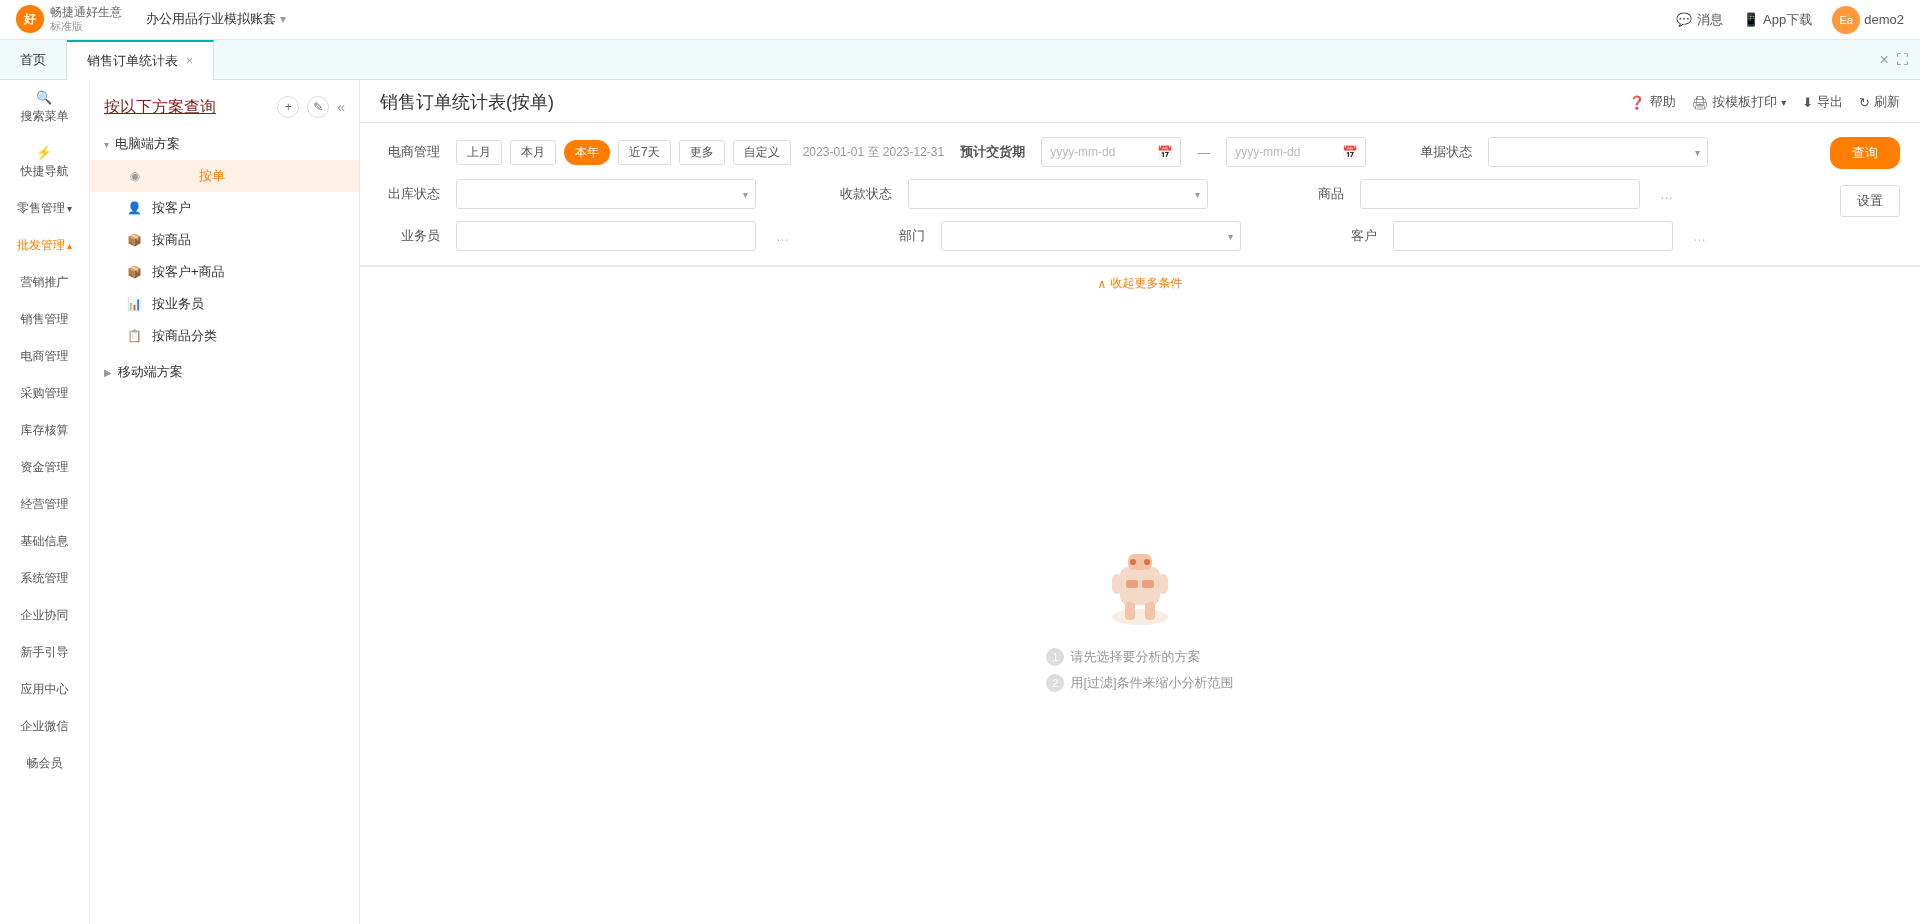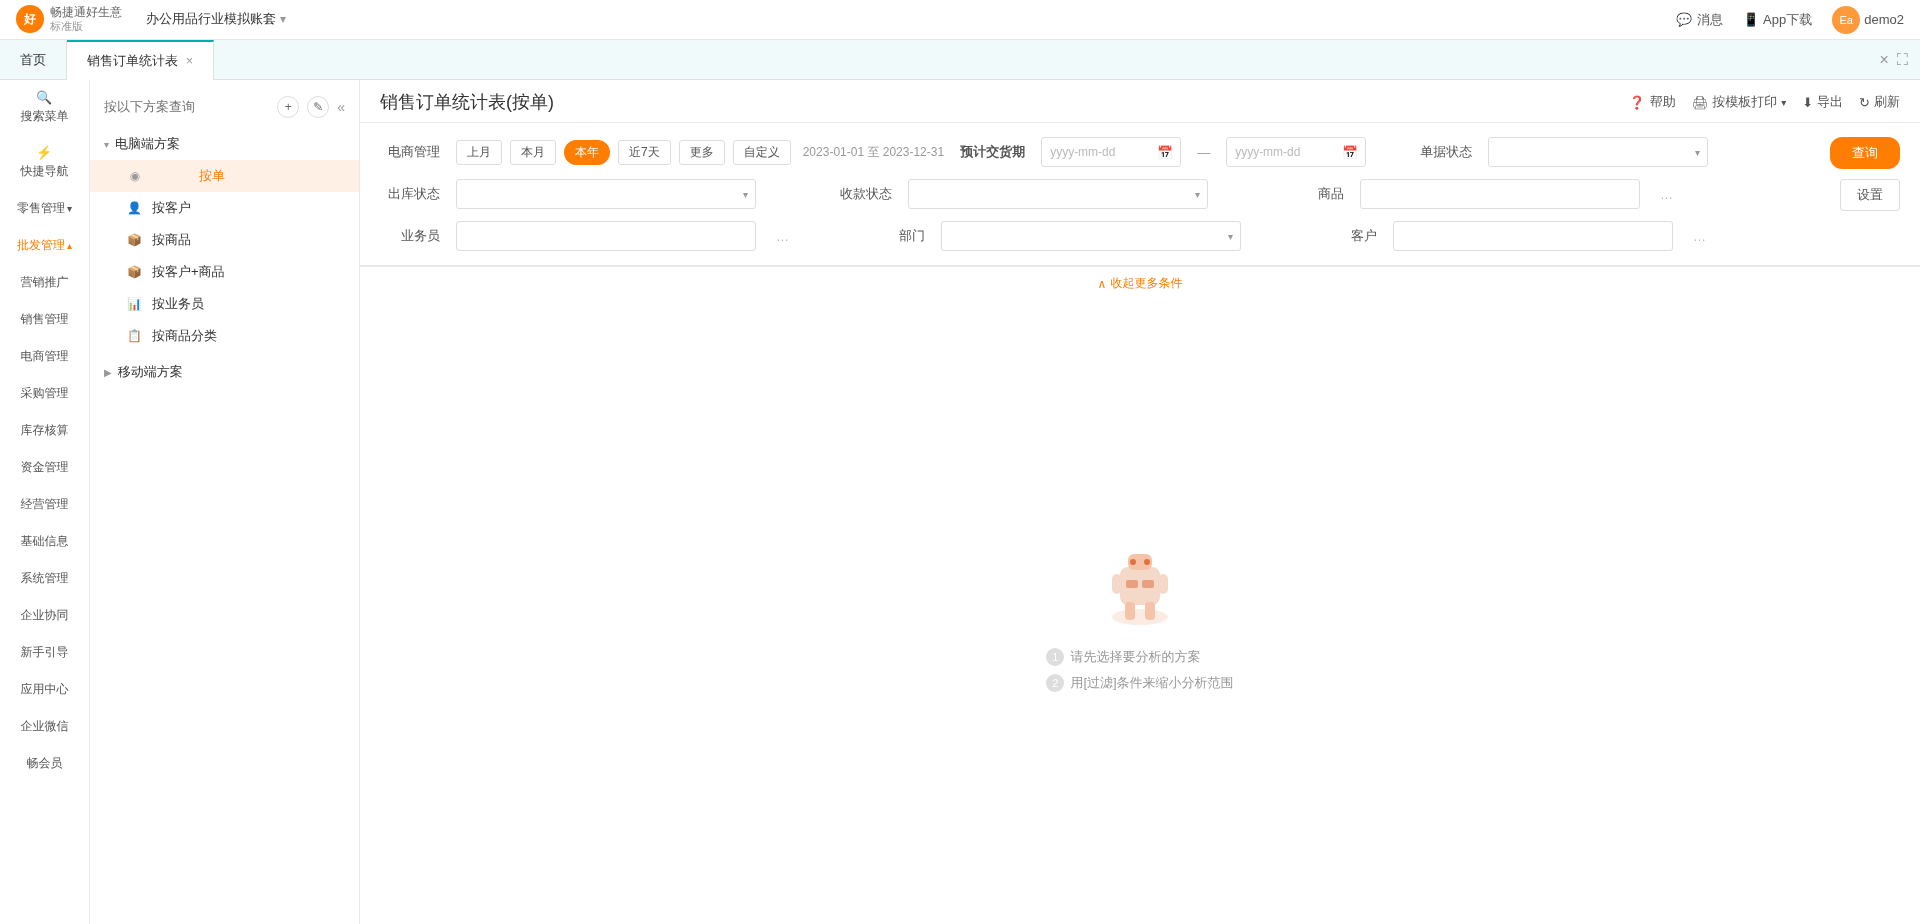--- a/index.html
+++ b/index.html
@@ -32,21 +32,21 @@
 
     
     .sidebar { width: 90px; background: #fff; border-right: 1px solid #e8e8e8; display: flex; flex-direction: column; flex-shrink: 0; }
 
     
     .content { flex: 1; display: flex; overflow: hidden; }
 
     
     .left-panel { width: 270px; background: #fff; border-right: 1px solid #e8e8e8; flex-shrink: 0; padding: 10px 0; }
     .left-panel-header { display: flex; align-items: center; justify-content: space-between; padding: 6px 14px; }
-    .left-panel-title { font-size: 13px; color: #737373; font-weight: 500; }
+    .left-panel-title { font-size: 16px; color: #7f1d1d; font-weight: 500; text-decoration: underline; }
     .left-panel-actions { display: flex; align-items: center; gap: 8px; }
     .action-icon { width: 22px; height: 22px; border-radius: 50%; border: 1px solid #ddd; display: flex; align-items: center; justify-content: center; cursor: pointer; color: #666; font-size: 12px; }
     .collapse-btn { color: #999; cursor: pointer; font-size: 14px; }
 
     .tree-section { margin-top: 4px; }
     .tree-parent { display: flex; align-items: center; gap: 6px; padding: 7px 14px; cursor: pointer; }
     .tree-arrow { color: #999; font-size: 10px; }
     .tree-label { font-size: 13px; color: #333; text-align: center; }
     .tree-item { display: flex; align-items: center; gap: 8px; padding: 7px 14px 7px 36px; cursor: pointer; }
     .tree-item.active { background: #fff0e6; color: #ff7d00; }
@@ -77,21 +77,21 @@
     .filter-select-wrap { position: relative; display: inline-flex; align-items: center; }
     .filter-select-wrap select { height: 30px; border: 1px solid #ddd; border-radius: 3px; padding: 0 24px 0 8px; font-size: 12px; color: #333; background: #fff; appearance: none; min-width: 180px; cursor: pointer; }
     .select-arrow { position: absolute; right: 8px; top: 50%; transform: translateY(-50%); color: #999; pointer-events: none; font-size: 10px; }
     .dash-sep { color: #999; }
     .date-input-wrap { position: relative; display: inline-flex; align-items: center; }
     .date-input-wrap input { height: 30px; border: 1px solid #ddd; border-radius: 3px; padding: 0 28px 0 8px; font-size: 12px; color: #333; width: 140px; }
     .date-input-wrap input::placeholder { color: #bbb; }
     .date-cal-icon { position: absolute; right: 8px; top: 50%; transform: translateY(-50%); color: #bbb; font-size: 13px; pointer-events: none; }
 
     .btn-search { background: #ff7d00; color: #fff; border: none; border-radius: 12px; padding: 6px 22px; font-size: 13px; cursor: pointer; height: 32px; }
-    .btn-settings { background: #fff; color: #555; border: 1px solid #ddd; border-radius: 3px; padding: 6px 16px; font-size: 13px; cursor: pointer; height: 32px; margin-top: 4px; }
+    .btn-settings { background: #fff; color: #555; border: 1px solid #ddd; border-radius: 3px; padding: 6px 16px; font-size: 13px; cursor: pointer; height: 32px; margin-top: 10px; }
 
     
     .collapse-bar { display: flex; align-items: center; justify-content: center; padding: 8px; background: #fff; border-top: 1px solid #e8e8e8; cursor: pointer; color: #ff7d00; font-size: 12px; gap: 4px; flex-shrink: 0; }
 
     
     .empty-state { flex: 1; display: flex; align-items: center; justify-content: center; background: #fff; }
     .empty-content { display: flex; flex-direction: column; align-items: center; gap: 16px; }
     .empty-icon { width: 100px; height: 100px; }
     .empty-tips { display: flex; flex-direction: column; gap: 8px; }
     .empty-tip { display: flex; align-items: flex-start; gap: 6px; color: #999; font-size: 13px; }

